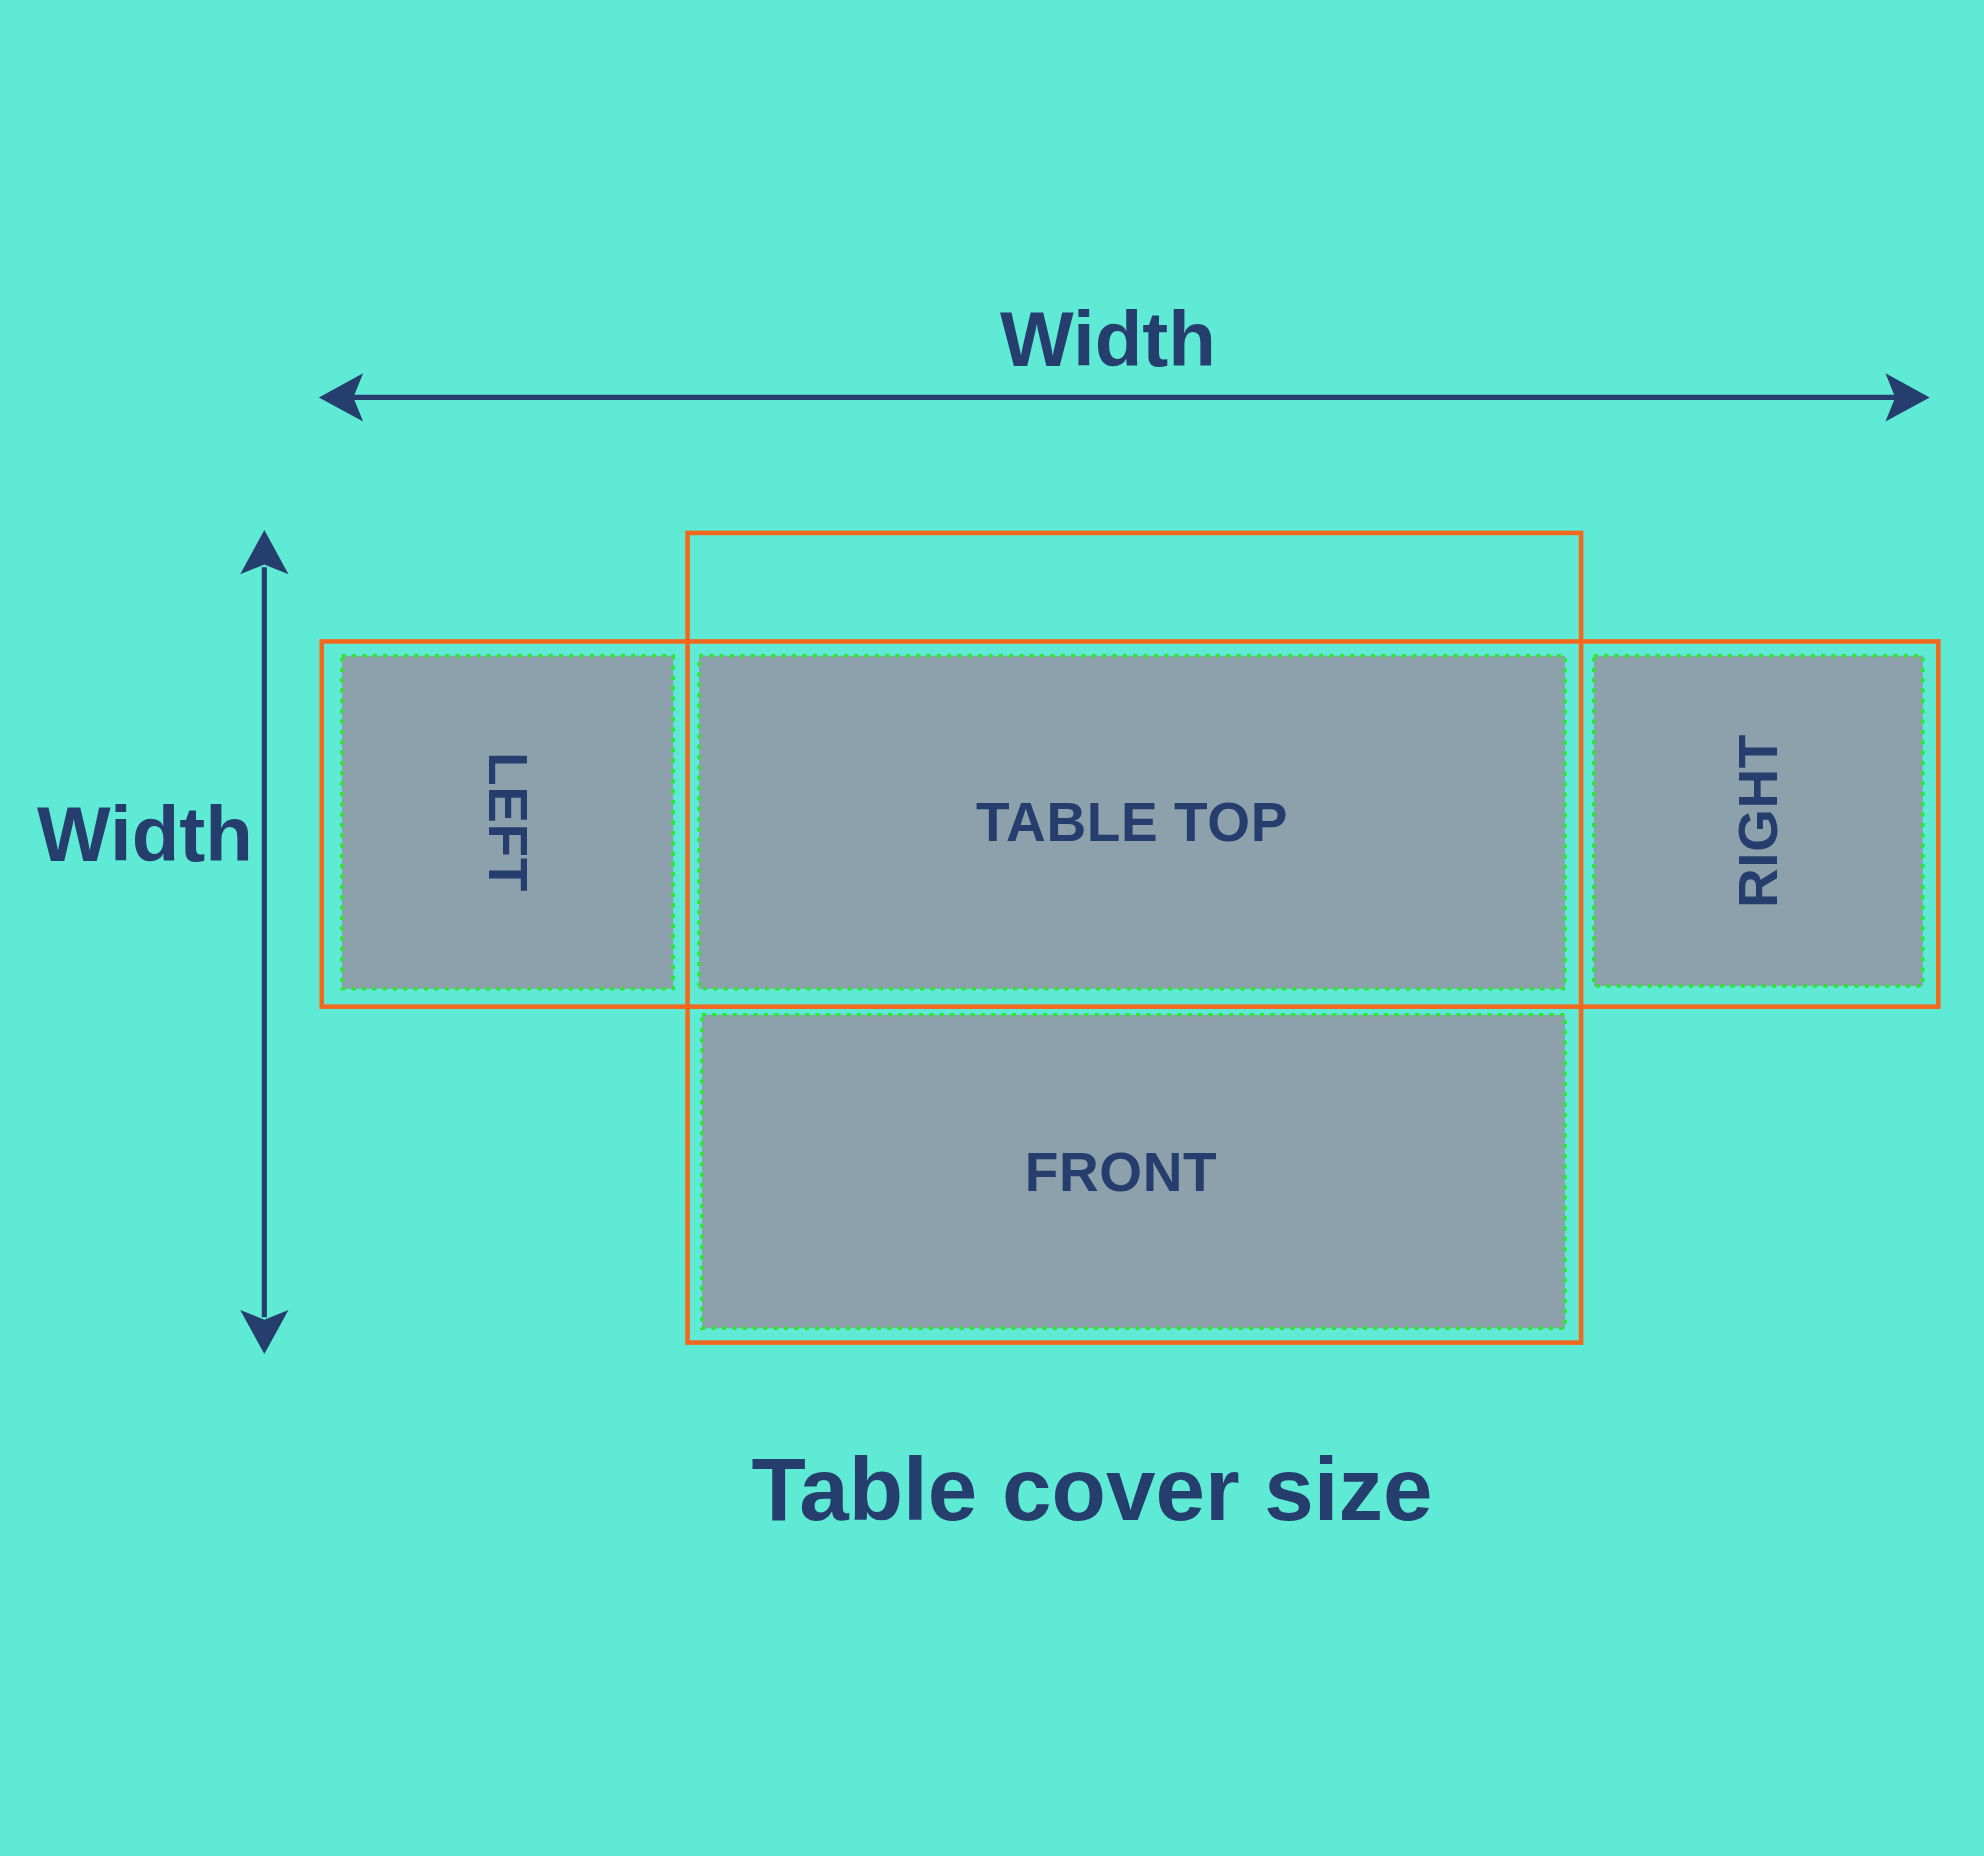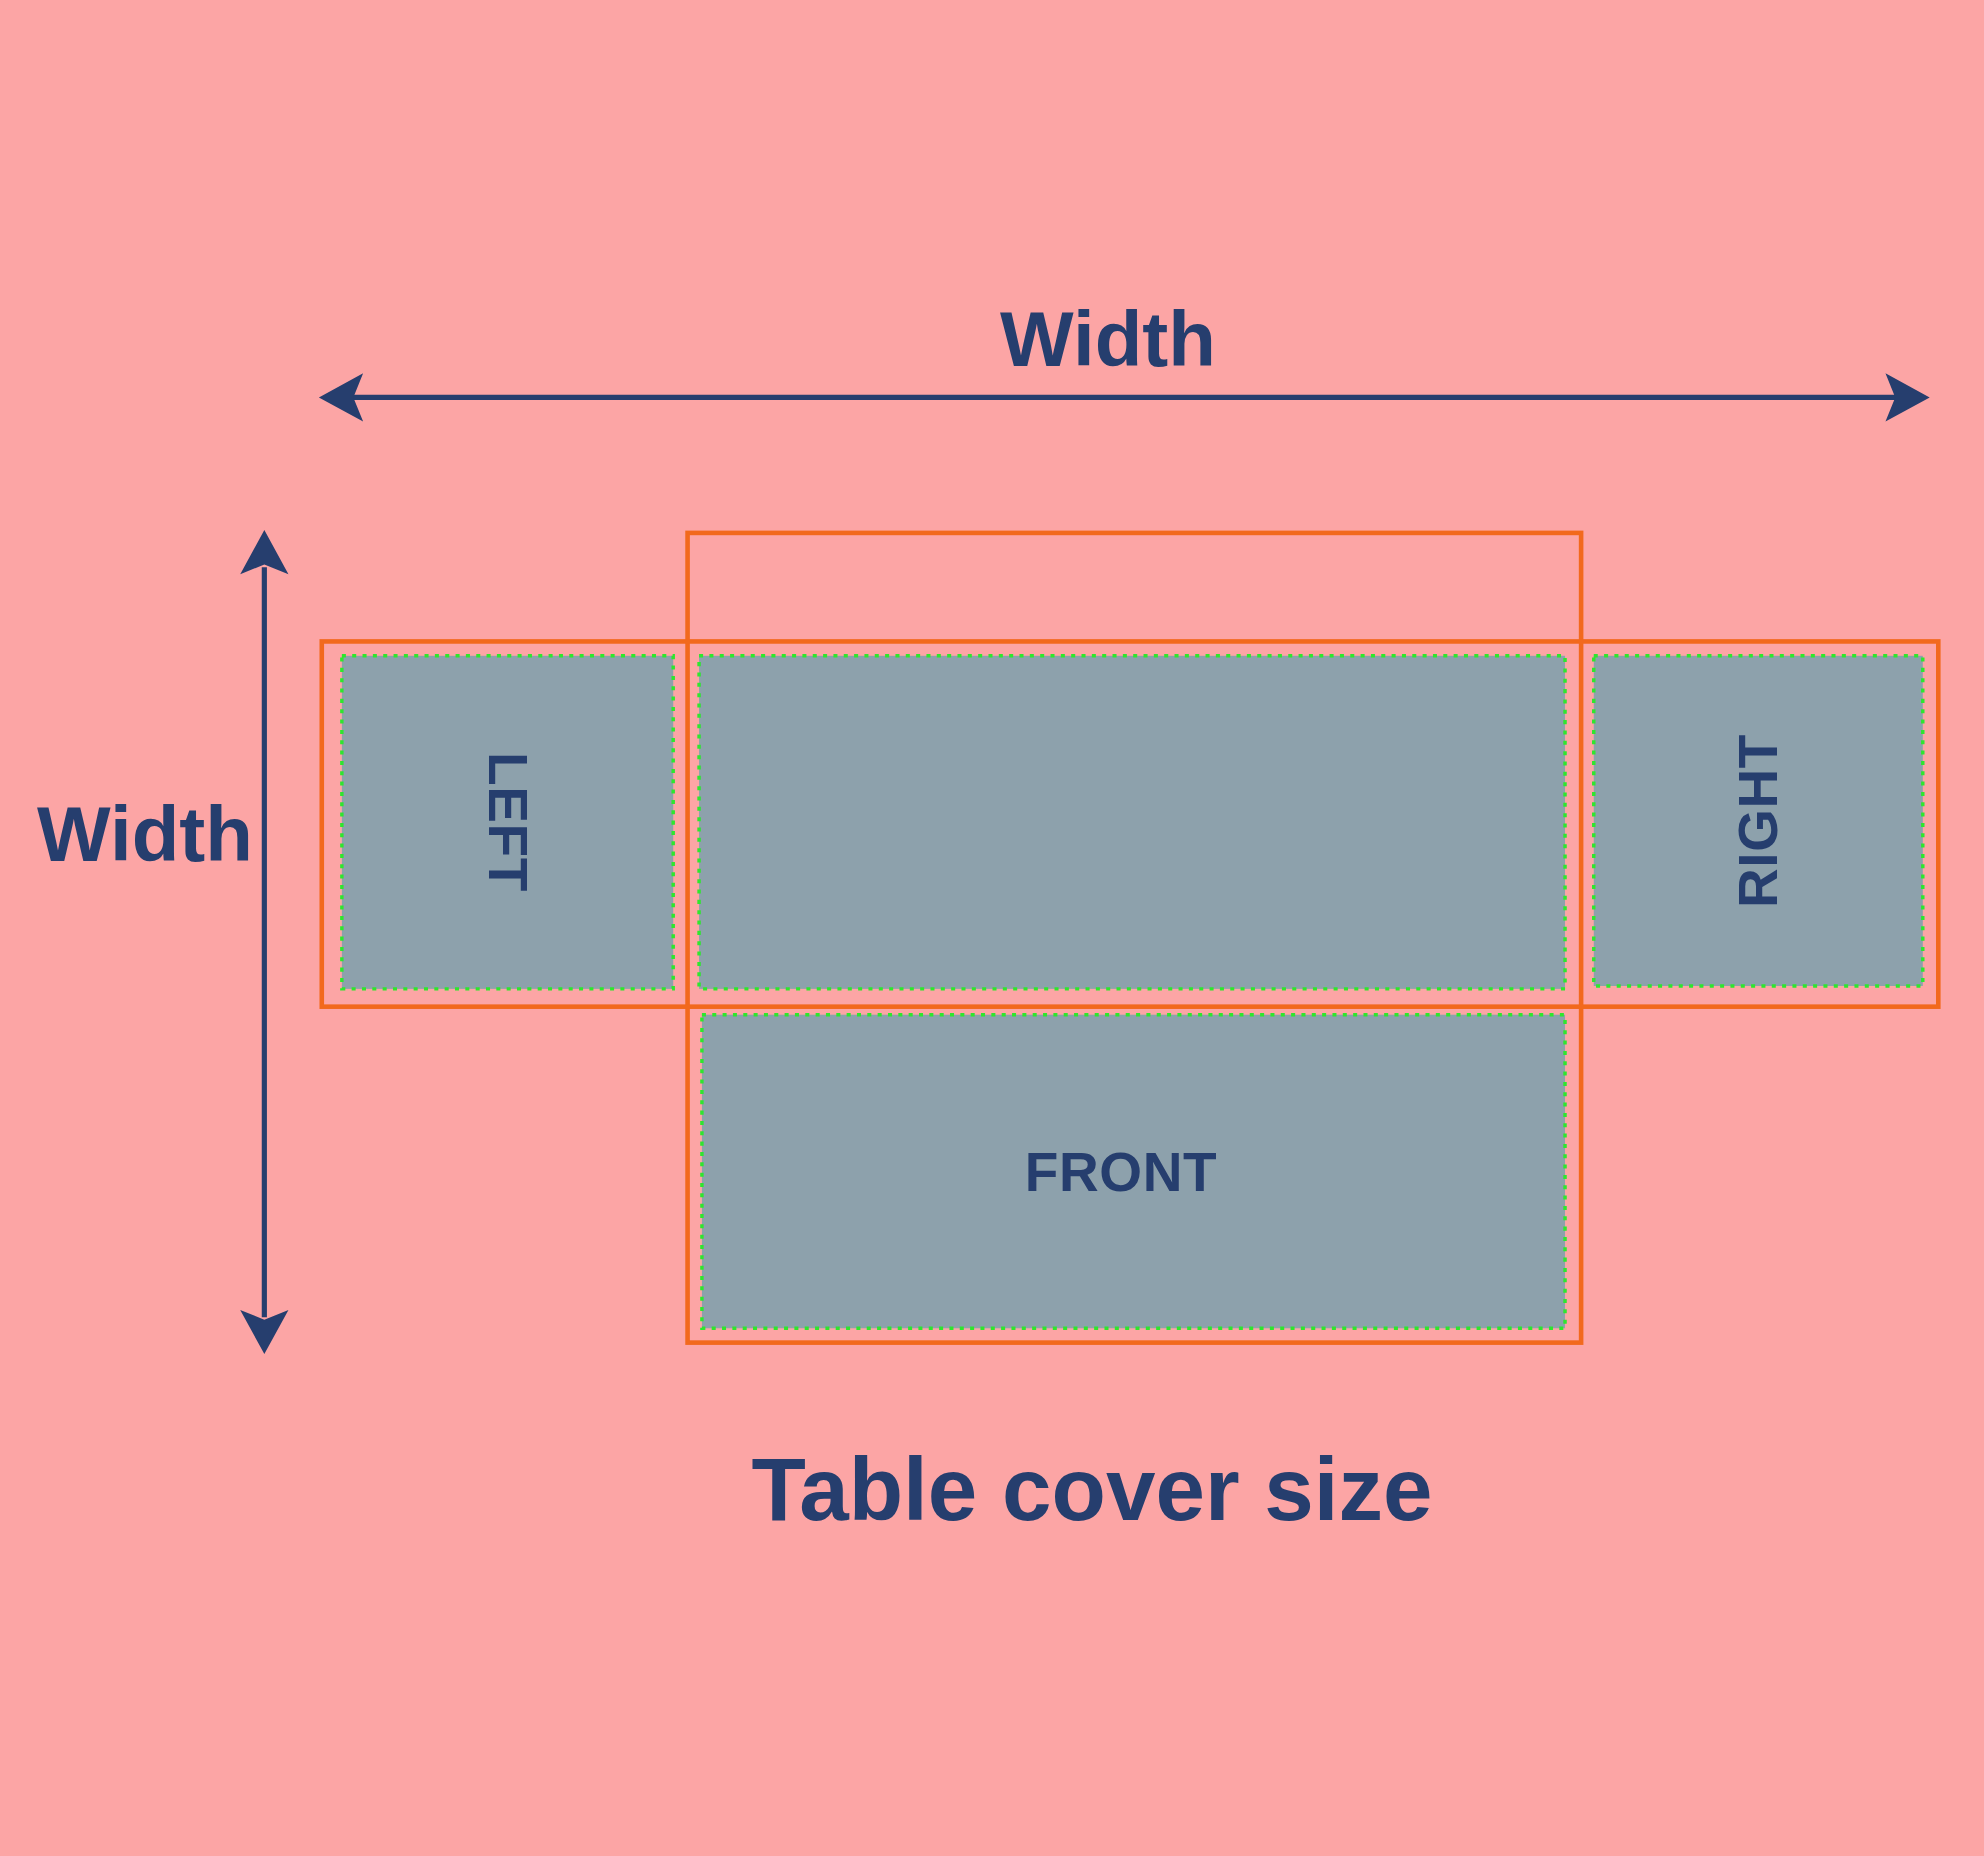--- a/index.html
+++ b/index.html
@@ -10,21 +10,21 @@
     width: 1985px;
     height: 1856px;
     background: #cdcdcd;
     font-family: "Liberation Sans", sans-serif;
     overflow: hidden;
   }
   .stage {
     position: relative;
     width: 1985px;
     height: 1856px;
-    background: #fca5a5;
+    background: #5eead4;
   }
   svg.layer {
     position: absolute;
     inset: 0;
     width: 1985px;
     height: 1856px;
   }
   .orange-rect {
     fill: none;
     stroke: #f2691d;
@@ -92,20 +92,21 @@
     <rect class="panel-rect" x="2775" y="1142" width="573" height="575" fill="#8da1ac"></rect>
     <rect class="panel-rect" x="1222" y="1767" width="1503" height="546" fill="#8da1ac"></rect>
   </svg>
 
   <div class="label dim-label" style="left:1108px; top:339px;">Width</div>
 
   <div class="label dim-label" style="left:145px; top:834px;">Width</div>
 
   <div class="label panel-label rot-cw" style="left:507px; top:822px;">LEFT</div>
 
+  <div class="label panel-label" style="left:1132px; top:822px;">TABLE TOP</div>
 
   <div class="label panel-label rot-ccw" style="left:1758px; top:821px;">RIGHT</div>
 
   <div class="label panel-label" style="left:1121px; top:1172px;">FRONT</div>
 
   <div class="label title-label" style="left:1092px; top:1489px;">Table cover size</div>
 
 </div>
 
 

